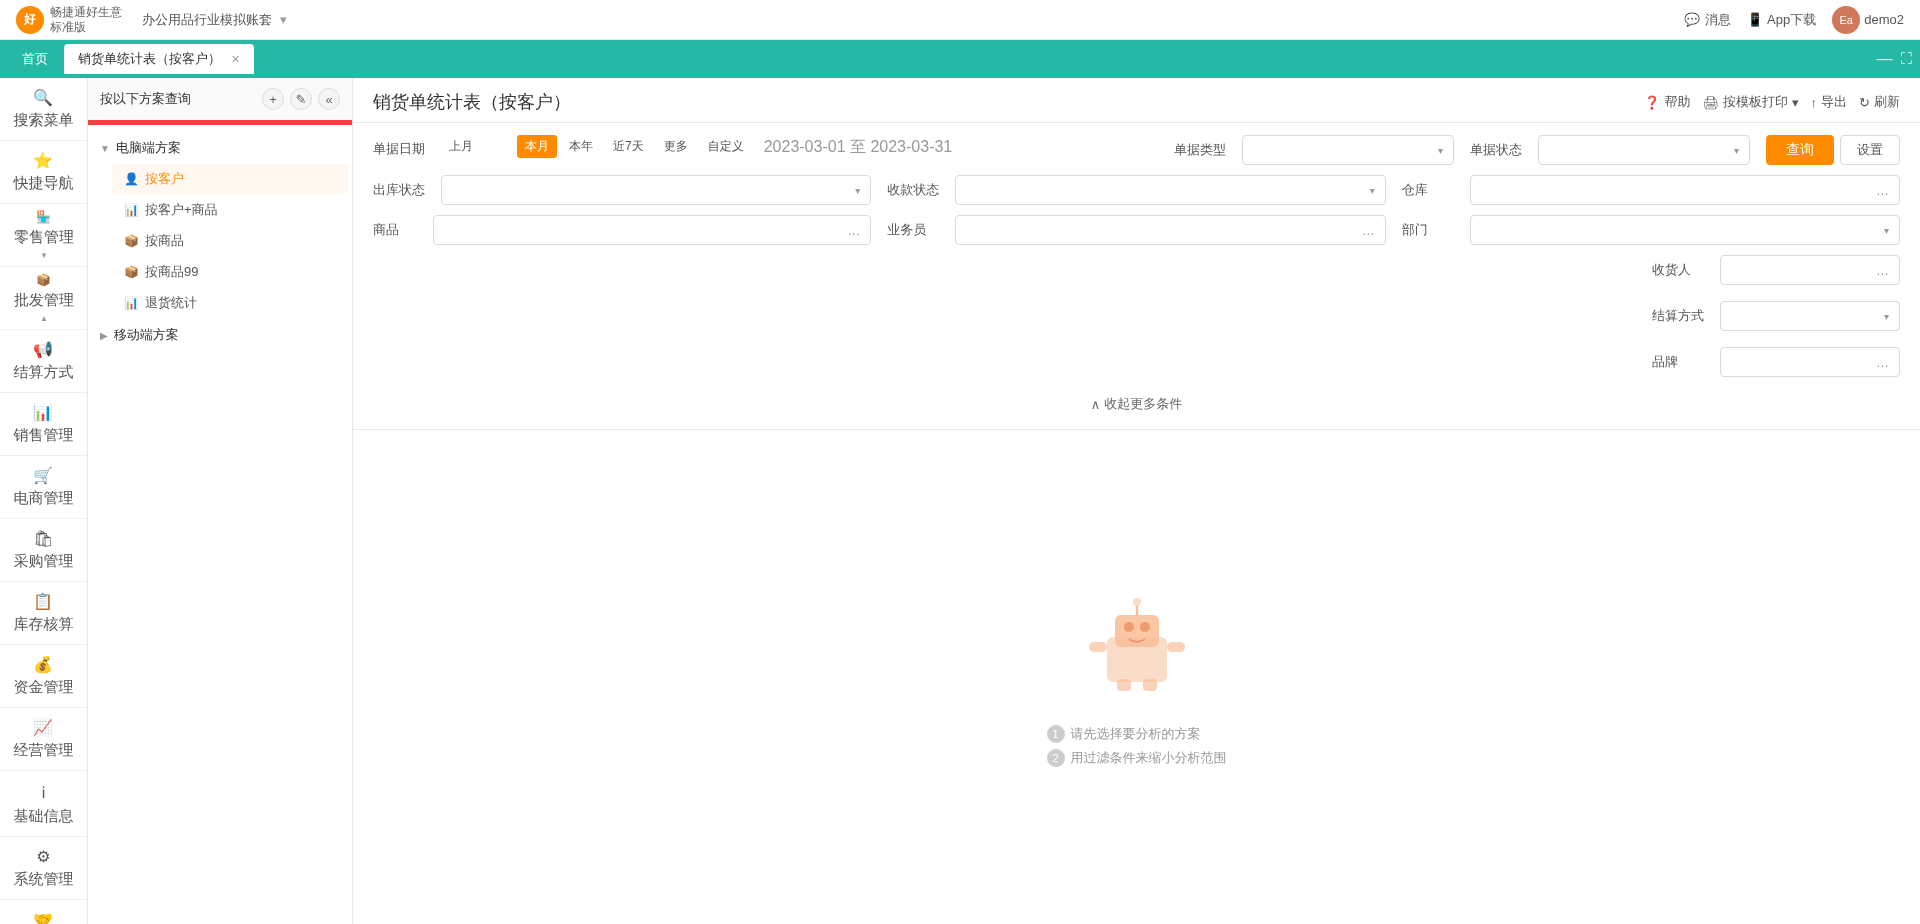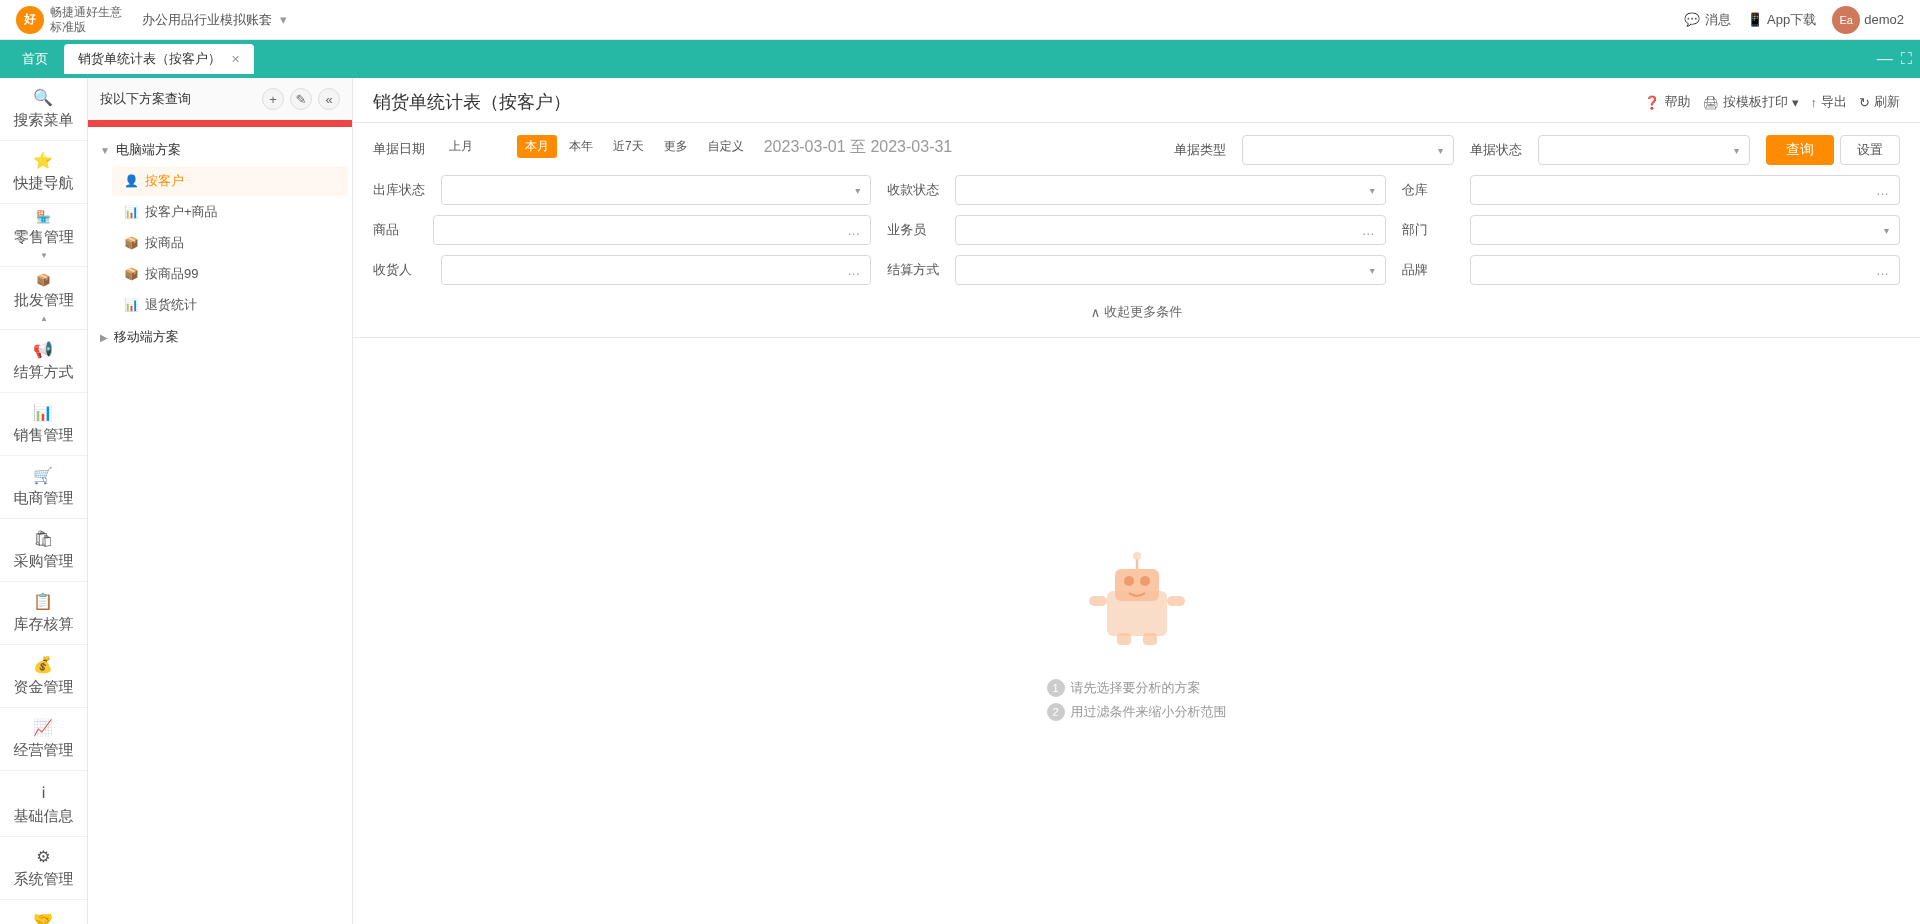--- a/index.html
+++ b/index.html
@@ -32,21 +32,21 @@
     .sidebar { width: 88px; background: #fff; border-right: 1px solid #e8e8e8; display: flex; flex-direction: column; flex-shrink: 0; overflow-y: auto; }
     .sidebar-item { padding: 10px 4px; display: flex; flex-direction: column; align-items: center; gap: 4px; cursor: pointer; color: #555; font-size: 12px; border-bottom: 1px solid #f0f0f0; }
     .sidebar-item .icon { font-size: 16px; }
     .sidebar-item-label { font-size: 15px; text-align: center; }
 
     
     .content { flex: 1; display: flex; overflow: hidden; }
 
     
     .scheme-panel { width: 265px; background: #fff; border-right: 1px solid #e8e8e8; flex-shrink: 0; display: flex; flex-direction: column; overflow: hidden; }
-    .scheme-header { padding: 10px 12px; display: flex; align-items: center; gap: 8px; border-bottom: 7px solid #ef4444; background: #fafafa; }
+    .scheme-header { padding: 10px 12px; display: flex; align-items: center; gap: 8px; border-bottom: 5px solid #ef4444; background: #fafafa; }
     .scheme-title { font-size: 13px; color: #333; flex: 1; }
     .scheme-actions { display: flex; gap: 6px; }
     .scheme-btn { width: 22px; height: 22px; border-radius: 50%; display: flex; align-items: center; justify-content: center; cursor: pointer; color: #666; font-size: 13px; background: #f5f5f5; border: 1px solid #ddd; }
     .scheme-tree { flex: 1; overflow-y: auto; padding: 8px 0; }
     .tree-group { margin-bottom: 2px; }
     .tree-group-header { display: flex; align-items: center; gap: 6px; padding: 6px 12px; cursor: pointer; color: #333; font-size: 13px; }
     .tree-arrow { font-size: 10px; color: #999; }
     .tree-items { padding-left: 20px; }
     .tree-item { display: flex; align-items: center; gap: 6px; padding: 6px 12px; cursor: pointer; color: #555; font-size: 13px; border-radius: 4px; margin: 1px 4px; }
     .tree-item.active { background: #fff8f0; color: #ff8c00; }
@@ -356,21 +356,21 @@
           </div>
           <div style="display:flex; align-items:center; gap:8px; flex:1;">
             <span class="filter-label">部门</span>
             <div class="filter-select" style="flex:1;">
               <span></span>
               <span class="chevron-down">▾</span>
             </div>
           </div>
         </div>
 
-        <div style="display:flex; align-items:flex-end; gap:16px; margin-bottom:10px;">
+        <div style="display:flex; align-items:flex-end; gap:16px; margin-bottom:10px;flex-direction:column;">
           <div style="display:flex; align-items:center; gap:8px; flex:1;">
             <span class="filter-label">收货人</span>
             <div class="filter-select" style="flex:1;">
               <span></span>
               <span class="ellipsis-btn">…</span>
             </div>
           </div>
           <div style="display:flex; align-items:center; gap:8px; flex:1;">
             <span class="filter-label">结算方式</span>
             <div class="filter-select" style="flex:1;">

